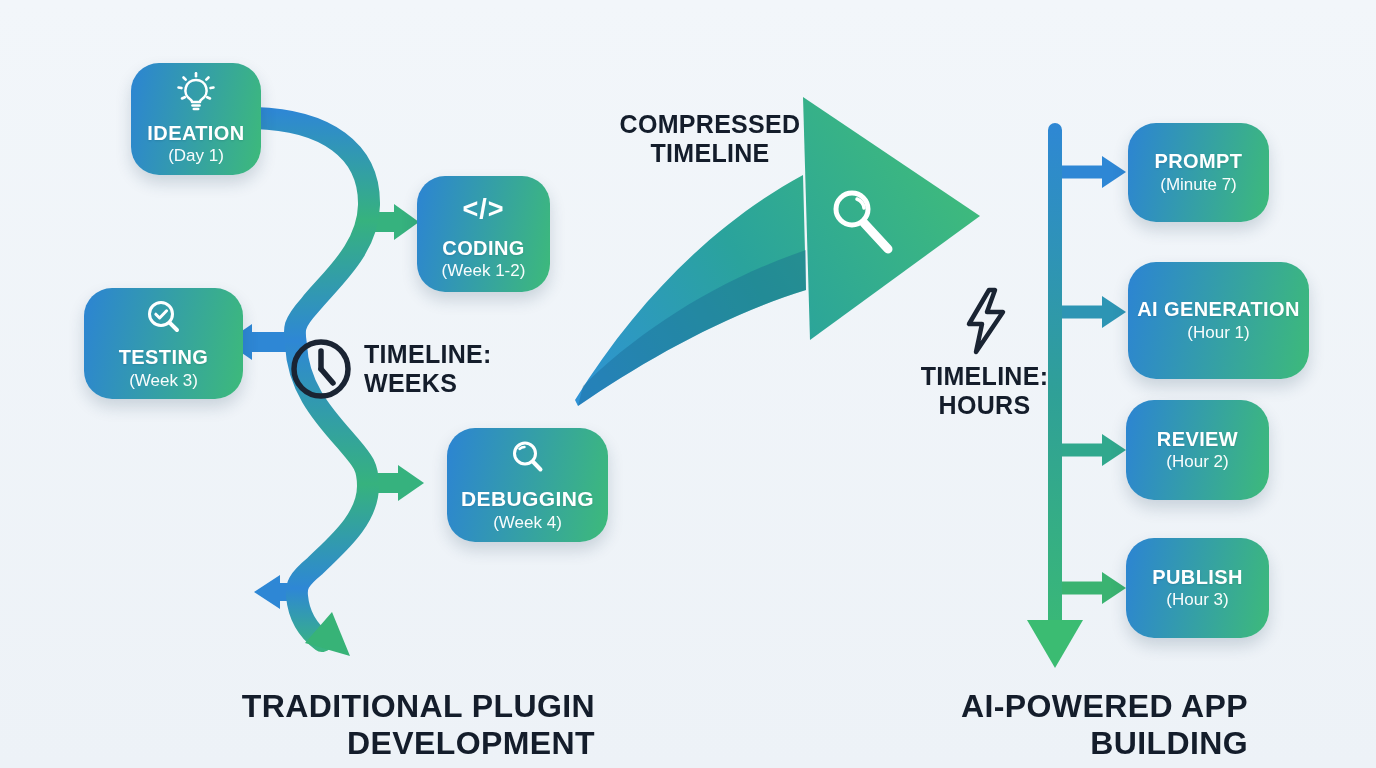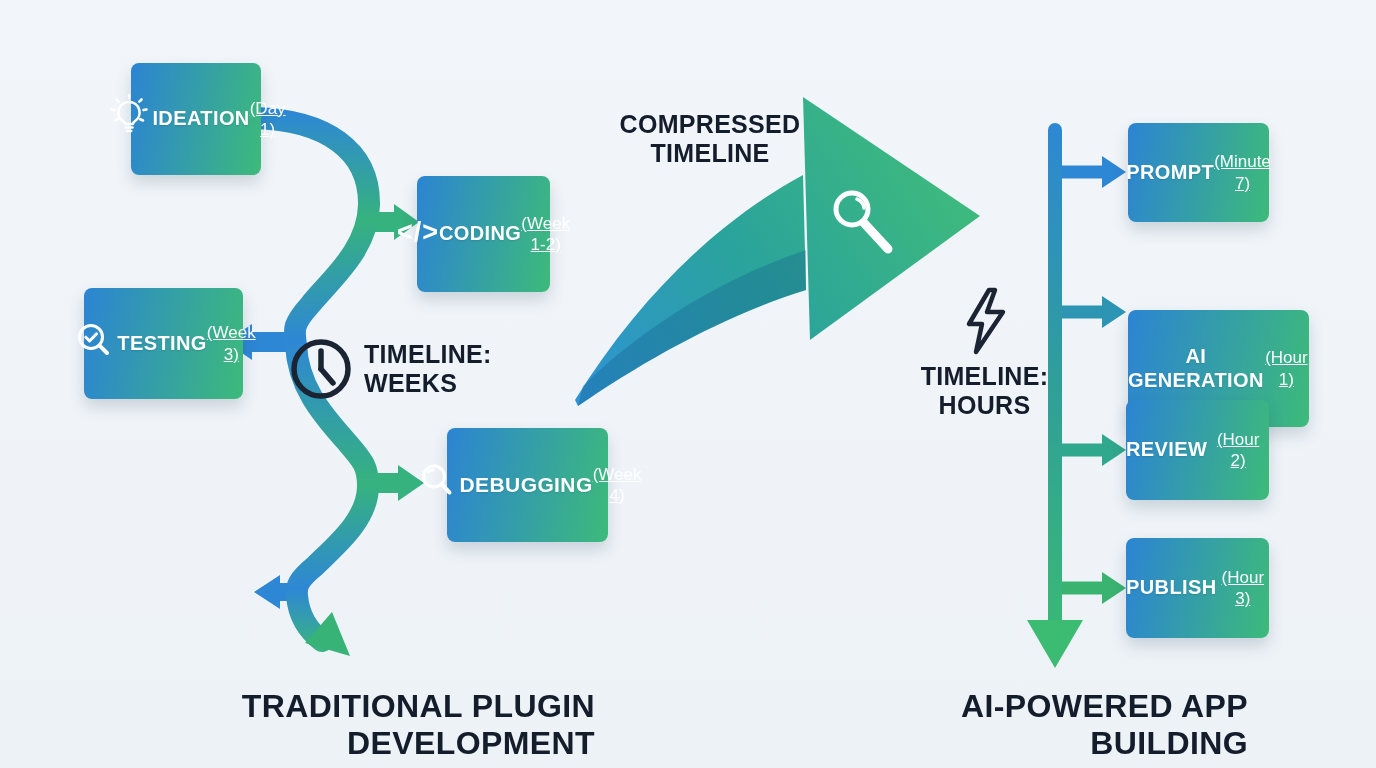--- a/index.html
+++ b/index.html
@@ -10,29 +10,29 @@
   .canvas{
     position:relative;
     width:1376px;height:768px;
     background:linear-gradient(180deg,#f2f6fa 0%,#edf2f7 100%);
     overflow:hidden;
   }
   .conn-layer{position:absolute;left:0;top:0;width:1376px;height:768px;}
   .node{
     position:absolute;
     background:linear-gradient(100deg,#2c84d3 0%,#3dba7a 100%);
-    border-radius:8px;
+    border-radius:28px;
     box-shadow:0 8px 16px rgba(30,60,90,.18);
-    display:flex;flex-direction:row;align-items:center;justify-content:center;
+    display:flex;flex-direction:column;align-items:center;justify-content:center;
     color:#fff;text-align:center;
   }
   .node .node-icon{height:46px;display:flex;align-items:center;justify-content:center;margin-bottom:4px;}
   .node .node-icon.code span{font-size:27px;font-weight:700;letter-spacing:1px;}
   .node .label{font-weight:700;font-size:20px;letter-spacing:.4px;line-height:1.18;text-shadow:0 1px 2px rgba(0,40,60,.15);}
-  .node .sublabel{font-size:17px;font-weight:400;opacity:.97;line-height:1.25;text-decoration:underline;}
+  .node .sublabel{font-size:17px;font-weight:400;opacity:.97;line-height:1.25;}
   .node.wide .label{font-size:21px;}
   .section-title{
     position:absolute;text-align:right;
     font-size:32px;font-weight:800;color:#141d2b;letter-spacing:.4px;
   }
   .center-heading{
     position:absolute;left:597px;top:110px;width:226px;
     text-align:center;font-size:25px;font-weight:800;color:#141d2b;line-height:1.14;letter-spacing:.3px;
   }
   .timeline-note{position:absolute;color:#141d2b;}
@@ -193,21 +193,21 @@
       <div>TIMELINE:</div>
       <div>HOURS</div>
     </div>
   </div>
 
   <div class="node" style="left:1128px;top:123px;width:141px;height:99px;">
     <div class="label">PROMPT</div>
     <div class="sublabel">(Minute 7)</div>
   </div>
 
-  <div class="node" style="left:1128px;top:262px;width:181px;height:117px;margin-top:48px;">
+  <div class="node" style="left:1128px;top:262px;width:181px;height:117px;">
     <div class="label">AI GENERATION</div>
     <div class="sublabel">(Hour 1)</div>
   </div>
 
   <div class="node" style="left:1126px;top:400px;width:143px;height:100px;">
     <div class="label">REVIEW</div>
     <div class="sublabel">(Hour 2)</div>
   </div>
 
   <div class="node" style="left:1126px;top:538px;width:143px;height:100px;">

